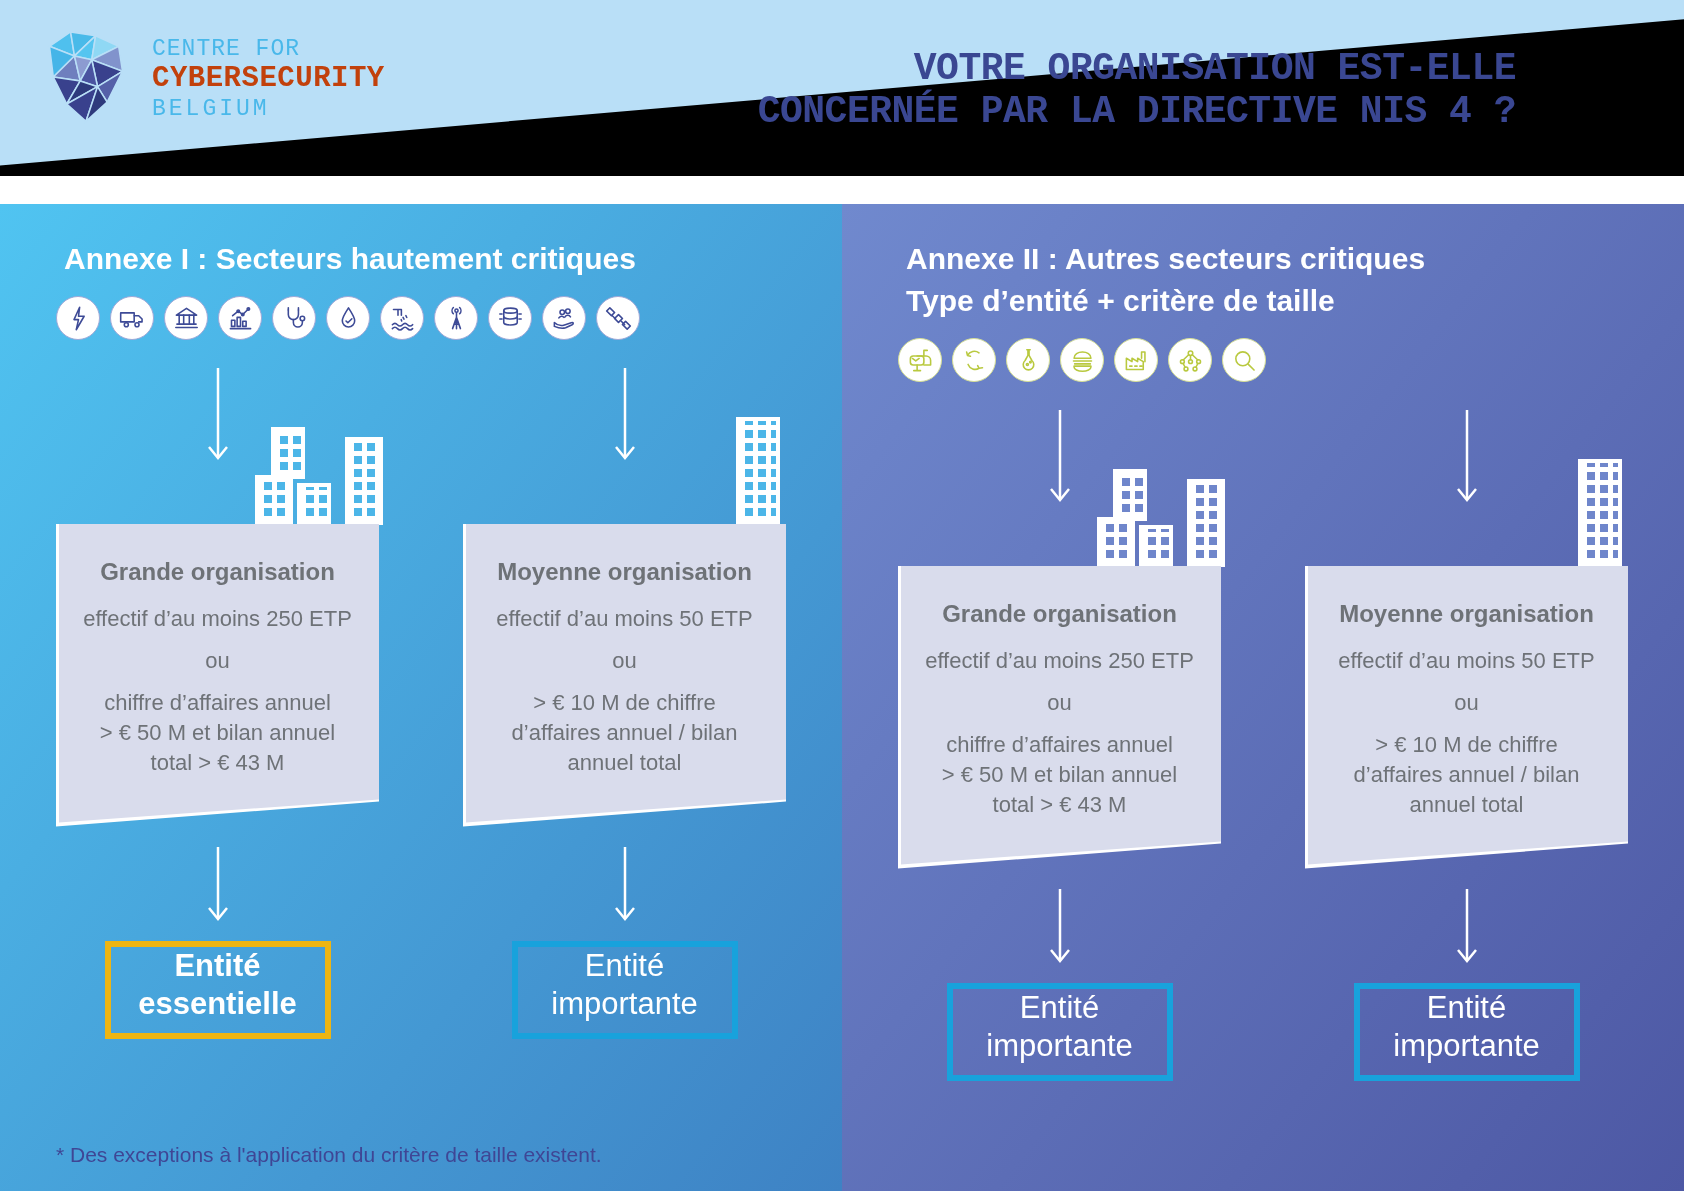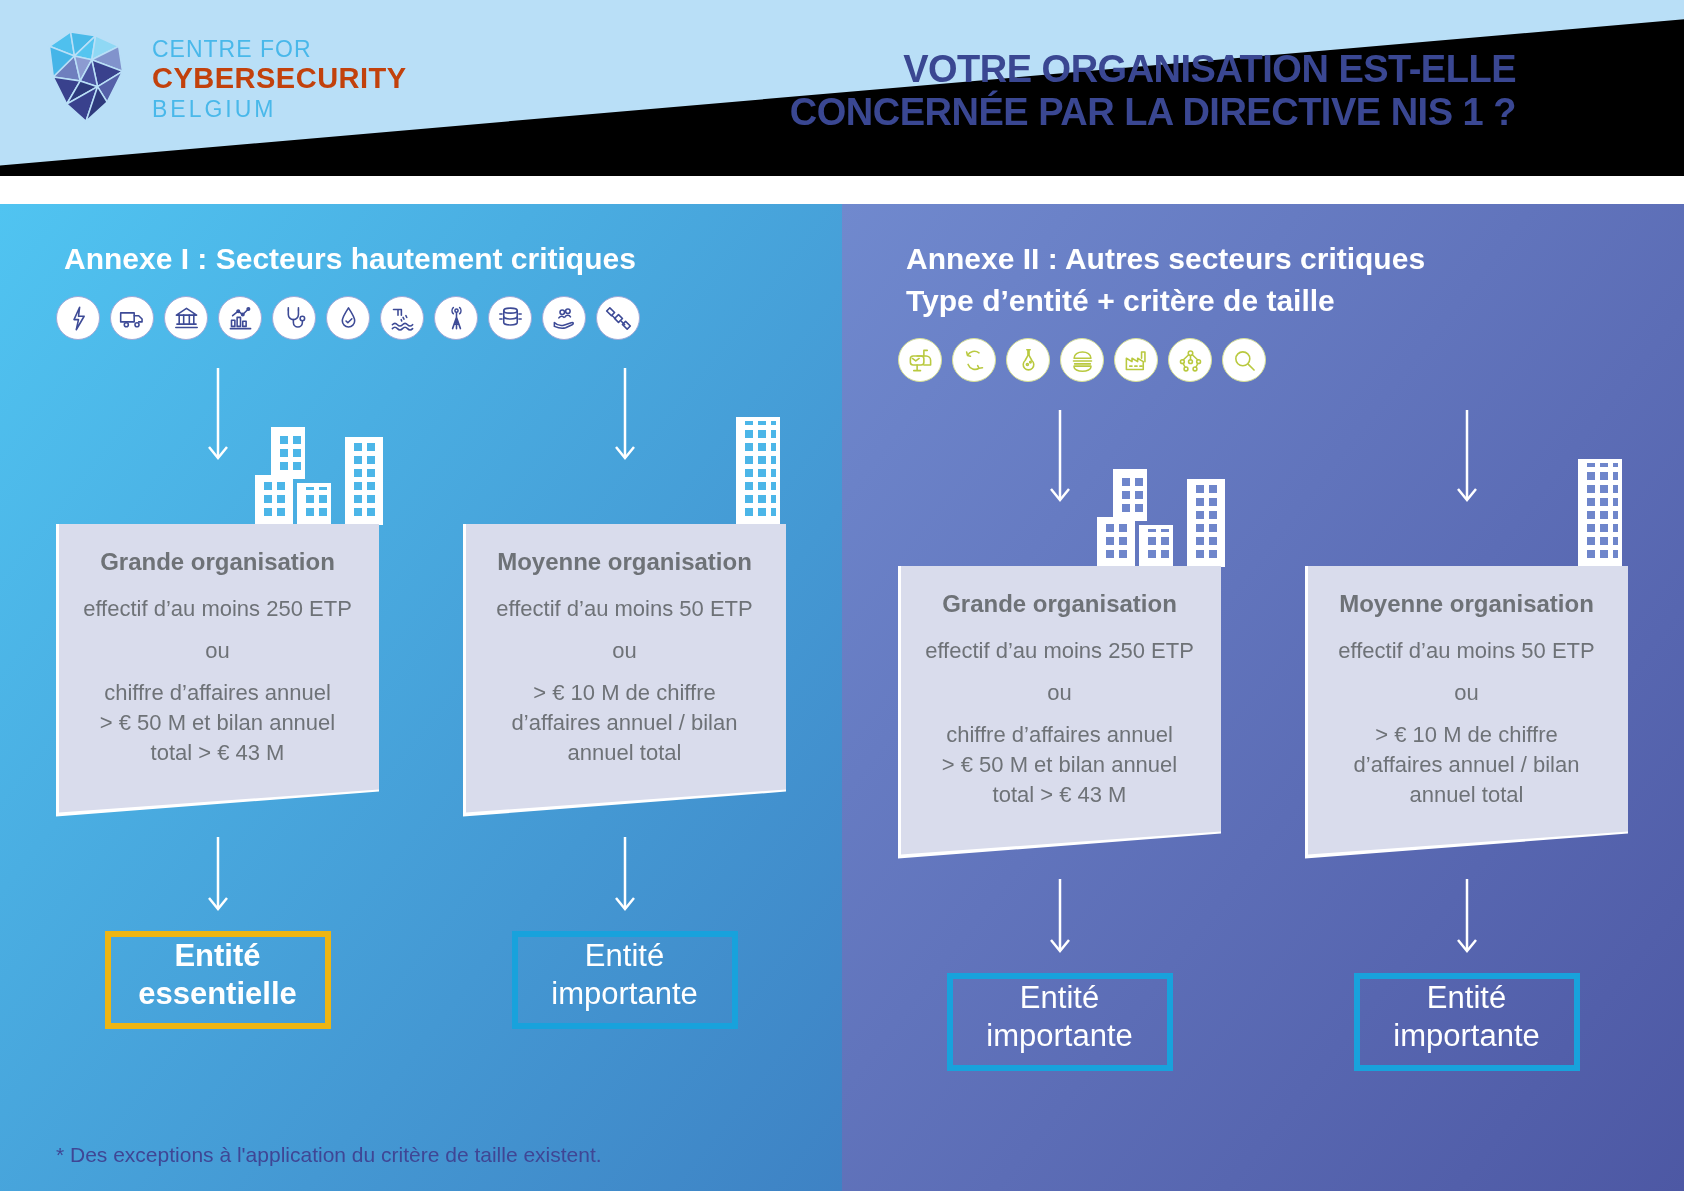--- a/index.html
+++ b/index.html
@@ -1,20 +1,20 @@
 <!DOCTYPE html>
 <html><head>
 <meta charset="utf-8">
 <style>
   html,body{margin:0;padding:0;background:#fff;}
   .page{position:relative;width:1684px;height:1191px;overflow:hidden;
         font-family:"Liberation Sans",sans-serif;}
 
   
-  header{position:absolute;top:0;left:0;right:0;height:176px;background:#B9DFF7;}
+  header{position:absolute;top:0;left:0;right:0;height:176px;background:#B9DFF7;font-family:Liberation Mono, monospace;}
   .black-wedge{position:absolute;inset:0;background:#000;
                clip-path:polygon(0 94%,100% 11%,100% 100%,0 100%);}
   .logo{position:absolute;top:24px;left:36px;display:flex;align-items:center;gap:16px;z-index:3;}
   .logo-text{display:flex;flex-direction:column;line-height:1.15;}
   .lt1{font-size:23px;color:#49B8EA;letter-spacing:1px;}
   .lt2{font-size:29px;color:#c2410c;font-weight:bold;letter-spacing:.5px;}
   .lt3{font-size:23px;color:#49B8EA;letter-spacing:3px;}
   .title{position:absolute;top:48px;right:168px;z-index:3;text-align:right;
          font-size:38px;font-weight:bold;color:#3A4792;line-height:1.12;letter-spacing:-.5px;}
 
@@ -35,21 +35,21 @@
 
   .flow-arrow{line-height:0;}
   .flow-arrow svg{display:block;}
 
   
   .org-wrap{margin-top:56px;width:100%;position:relative;}
   .org-box{position:relative;width:100%;min-height:276px;background:#fff;
            clip-path:polygon(0 0,100% 0,100% calc(100% - 25px),0 100%);}
   .org-box .bg{position:absolute;top:0;left:3px;right:0;bottom:4px;background:#D9DCEC;
                clip-path:polygon(0 0,100% 0,100% calc(100% - 23px),0 100%);}
-  .org-content{position:relative;padding:24px 12px 40px;text-align:center;color:#6E7277;}
+  .org-content{position:relative;padding:34px 12px 40px;text-align:center;color:#6E7277;}
   .org-content h3{margin:0 0 18px;font-size:24px;font-weight:bold;}
   .org-content p{margin:9px 0;font-size:22px;line-height:1.36;white-space:pre-line;}
   .org-content p.ou{margin:12px 0;}
 
   
   .buildings{position:absolute;bottom:100%;margin-bottom:-1px;}
   .buildings.cluster{right:-4px;width:128px;height:98px;}
   .buildings.single{right:6px;width:50px;height:108px;}
   .bld{position:absolute;box-sizing:border-box;border:4px solid #fff;background-color:var(--win);
        background-image:repeating-linear-gradient(90deg,#fff 0 5px,rgba(255,255,255,0) 5px 13px),
@@ -96,21 +96,21 @@
           <polygon points="52,100 64,64 74,80" fill="#2E3A7C" stroke="#B9DFF7" stroke-width="1.6"></polygon>
         </svg>
       <div class="logo-text">
         <span class="lt1">CENTRE FOR</span>
         <span class="lt2">CYBERSECURITY</span>
         <span class="lt3">BELGIUM</span>
       </div>
     </div>
     <div class="title">
       <div>VOTRE ORGANISATION EST-ELLE</div>
-      <div>CONCERNÉE PAR LA DIRECTIVE NIS 1 ?</div>
+      <div>CONCERNÉE PAR LA DIRECTIVE NIS 4 ?</div>
     </div>
   </header>
 
   <main>
 
     <section class="panel panel1">
       <h2>
         <div>Annexe I : Secteurs hautement critiques</div>
       </h2>
       <div class="icon-row">

